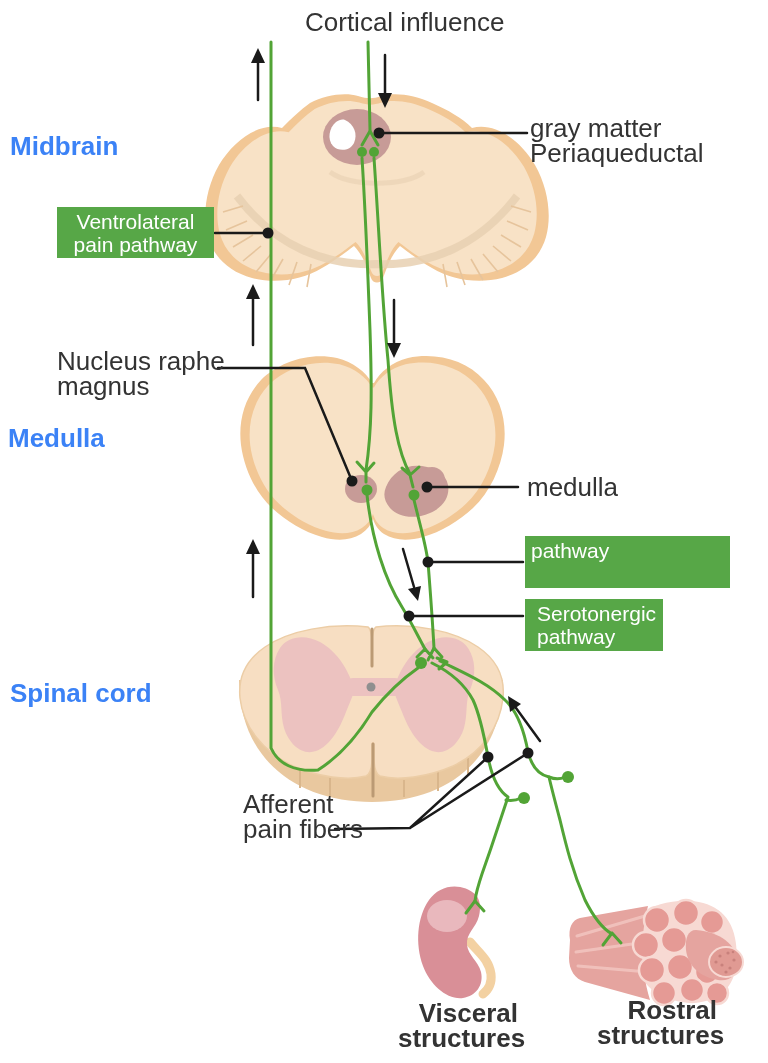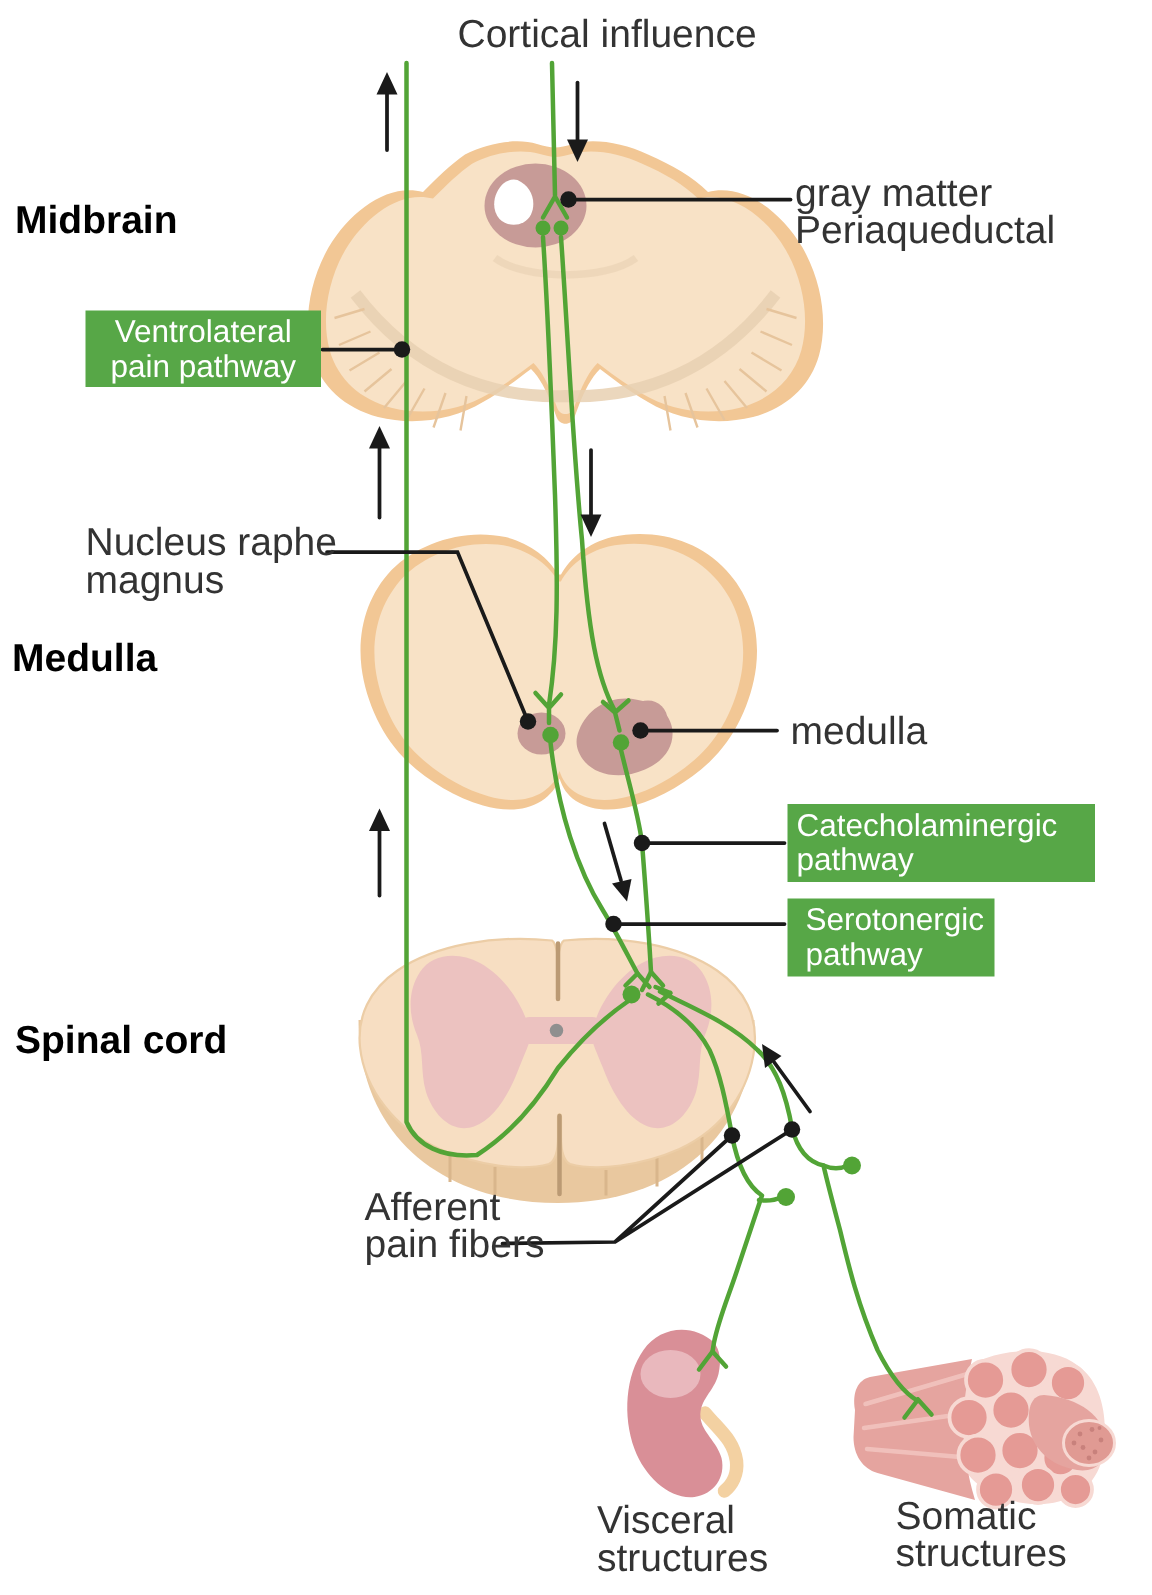--- a/index.html
+++ b/index.html
@@ -8,28 +8,28 @@
     --spinal-top:#f7dec2; --spinal-side:#e9c89f;
     --gray-matter-pink:#ecc2c0; --nucleus-mauve:#c79b97;
     --kidney-pink:#d98f97; --muscle-pink:#e5a49f; --muscle-light:#f7d9d3;
     --text-dark:#333333; --black:#1a1a1a;
   }
   html,body{margin:0;padding:0;background:#fff;}
   #stage{position:relative;width:768px;height:1063px;background:#fff;overflow:hidden;
          font-family:"Liberation Sans",sans-serif;}
   #art{position:absolute;left:0;top:0;}
   .lbl{position:absolute;font-size:26px;line-height:25px;color:var(--text-dark);white-space:nowrap;}
-  .lbl.bold{font-weight:bold;color:#000000;}
+  .lbl.bold{font-weight:bold;color:#3b82f6;}
   .lbl span{display:block;}
   .badge{position:absolute;background:var(--box-green);color:#fff;font-size:21px;line-height:23px;
          padding:3px 6px;box-sizing:border-box;}
   .badge span{display:block;}
   .badge.center{text-align:center;}
   .badge.pad12{padding-left:12px;}
-  .ctr{text-align:left;white-space:normal;}
+  .ctr{text-align:right;white-space:normal;font-weight:bold;}
   
   .gl{stroke:var(--pathway-green);stroke-width:3;fill:none;stroke-linecap:round;stroke-linejoin:round;}
   .gdot{fill:var(--pathway-green);}
   .bl{stroke:var(--black);stroke-width:2.5;fill:none;stroke-linecap:round;}
   .bdot{fill:var(--black);}
   .bhead{fill:var(--black);stroke:none;}
   .t-out{fill:var(--tissue-border);}
   .t-in{fill:var(--tissue-fill);}
   .hatch{stroke:#e6c49c;stroke-width:1.6;fill:none;}
   .shade{stroke:#e7d0b2;fill:none;opacity:.85;}
@@ -276,21 +276,20 @@
     <span>magnus</span>
   </div>
 
   <div class="lbl bold" style="left:8px;top:426px">Medulla</div>
 
   <div class="lbl" style="left:527px;top:475px">
     <span>medulla</span>
   </div>
 
   <div class="badge" style="left:525px;top:536px;width:205px;height:52px">
-    <span>Catecholaminergic</span>
     <span>pathway</span>
   </div>
 
   <div class="badge pad12" style="left:525px;top:599px;width:138px;height:52px">
     <span>Serotonergic</span>
     <span>pathway</span>
   </div>
 
   <div class="lbl bold" style="left:10px;top:681px">Spinal cord</div>
 
@@ -298,17 +297,17 @@
     <span>Afferent</span>
     <span>pain fibers</span>
   </div>
 
   <div class="lbl ctr" style="left:398px;top:1001px;width:120px">
     <span>Visceral</span>
     <span>structures</span>
   </div>
 
   <div class="lbl ctr" style="left:597px;top:998px;width:120px">
-    <span>Somatic</span>
+    <span>Rostral</span>
     <span>structures</span>
   </div>
 
 </div>
 
 </body></html>

